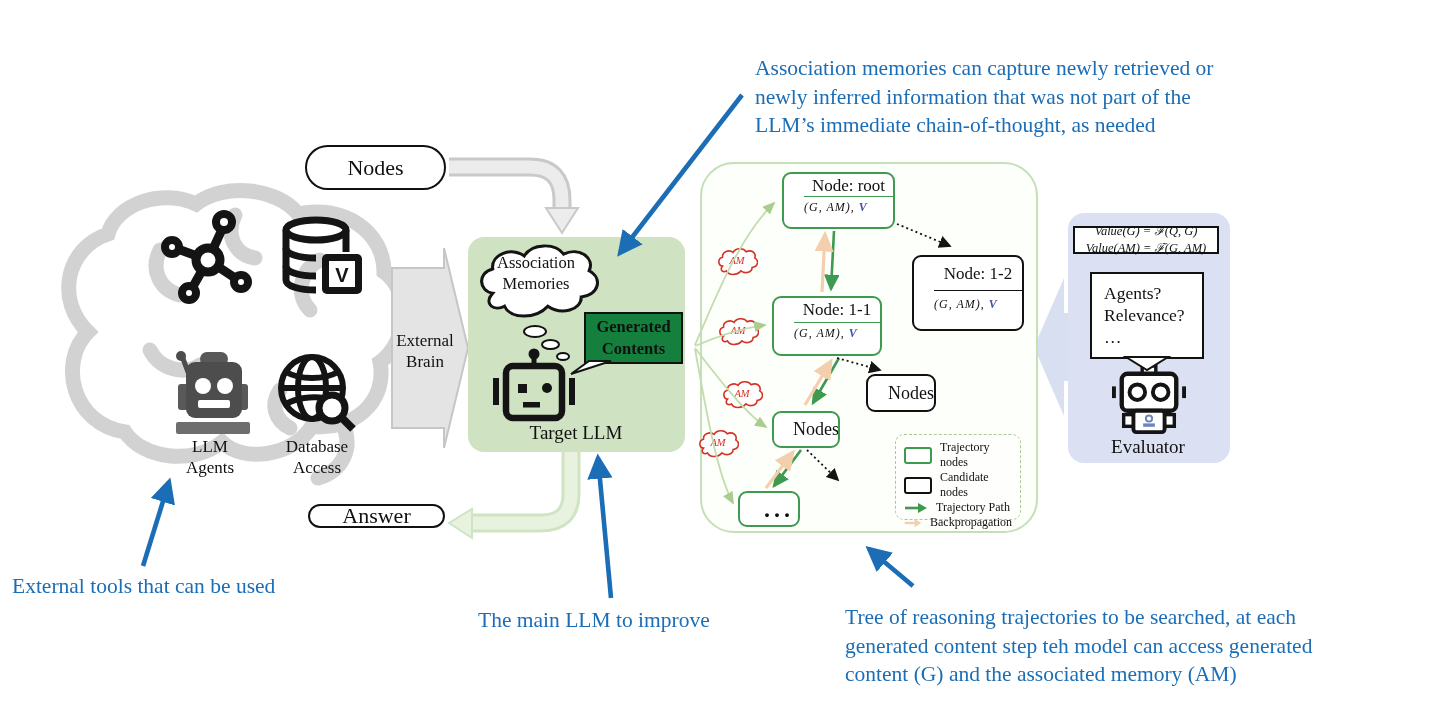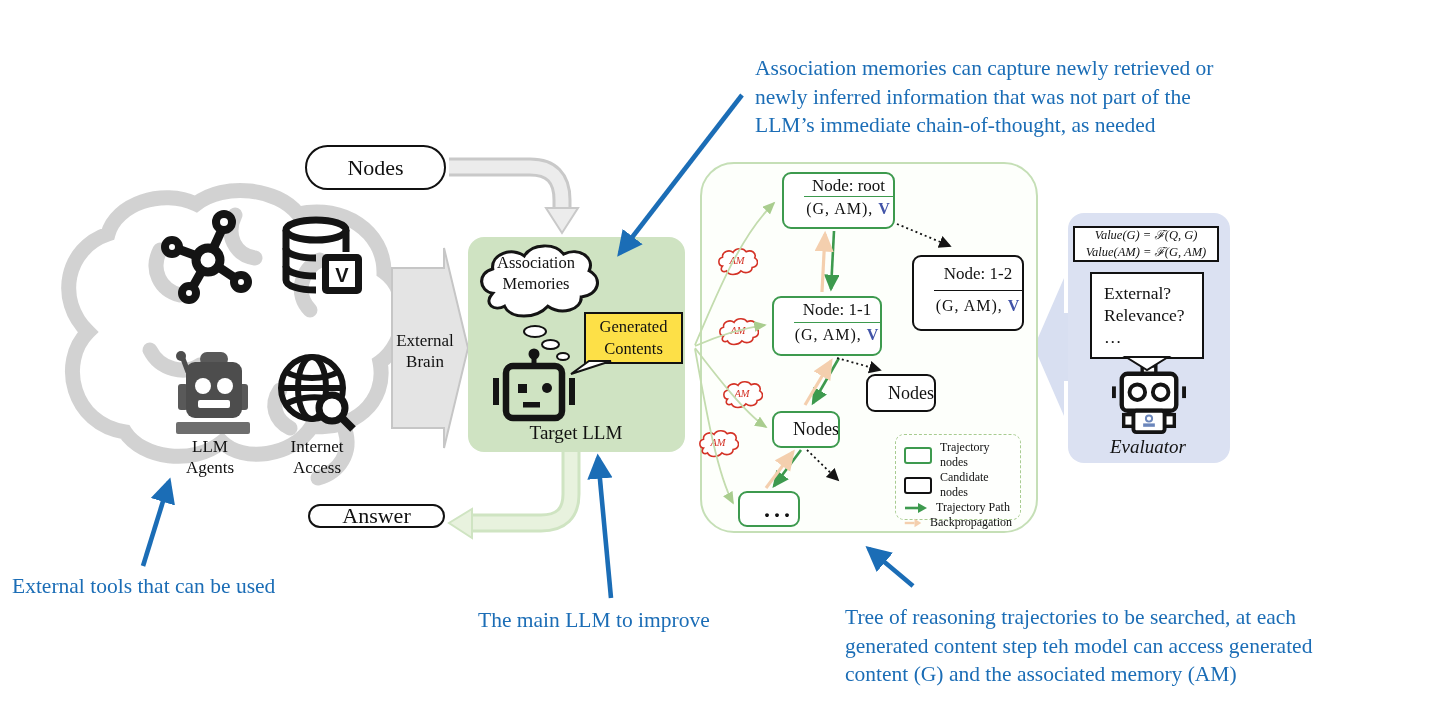--- a/index.html
+++ b/index.html
@@ -12,29 +12,29 @@
   
   .note{font-family:Liberation Serif, serif;font-size:21.5px;line-height:28.5px;
         color:#1b6db6;z-index:6;}
   
   .stadium{border:2.5px solid #111;border-radius:24px;background:#fff;display:flex;
            align-items:center;justify-content:center;font-size:22px;z-index:2;}
   
   .llmbox{background:#cfe3c2;border-radius:16px;z-index:1;}
   .cloudtxt{font-size:16.5px;line-height:21px;text-align:center;z-index:3;}
   .thoughtdot{background:#fff;border:2px solid #111;border-radius:50%;z-index:3;}
-  .speech{border:2.5px solid #111;background:#fde047;text-align:center;font-size:16.5px;
-          line-height:22px;display:flex;align-items:center;justify-content:center;z-index:3;}
+  .speech{border:2.5px solid #111;background:#15803d;text-align:center;font-size:16.5px;
+          line-height:22px;display:flex;align-items:center;justify-content:center;z-index:3;font-weight:bold;}
   .caption{font-size:19px;text-align:center;z-index:3;}
   
   .treebox{background:#fdfffb;border:2px solid #c5dfb6;border-radius:34px;z-index:1;}
   .node{background:#fff;border-radius:9px;z-index:3;overflow:hidden;padding-left:20px;}
   .node.green{border:2px solid #3d9a4e;} .node.black{border:2px solid #111;}
   .node .t{font-size:17px;text-align:center;padding-top:2px;}
-  .node .v{font-size:16px;text-align:center;letter-spacing:1px;padding-top:3px;}
+  .node .v{font-size:12px;font-style:italic;letter-spacing:1px;padding-top:3px;}
   .node.green .v{border-top:1.5px solid #3d9a4e;} .node.black .v{border-top:1.5px solid #111;}
   .vblue{color:#4254a8;font-weight:bold;}
   .single{display:flex;align-items:center;justify-content:center;font-size:18px;}
   .dots{font-weight:bold;font-size:24px;letter-spacing:4px;}
   .amtxt{position:absolute;width:100%;text-align:center;font-style:italic;font-size:10.5px;
          color:#d43327;z-index:4;}
   .legend{border:1.8px dashed #a8cc90;border-radius:9px;z-index:3;background:rgba(255,255,255,.6);
           display:flex;flex-direction:column;justify-content:space-around;padding:5px 8px;}
   .lrow{display:flex;align-items:center;gap:8px;font-size:12px;}
   .sw{width:24px;height:13px;border-radius:3px;background:#fff;flex:0 0 auto;}
@@ -129,21 +129,21 @@
     <g stroke="#141414" stroke-width="6" fill="none">
       <circle cx="38" cy="38" r="31"></circle>
       <ellipse cx="38" cy="38" rx="14" ry="31"></ellipse>
       <line x1="8" y1="38" x2="68" y2="38"></line>
       <path d="M 12,22 C 26,30 50,30 64,22"></path>
       <path d="M 12,54 C 22,48 38,46 50,48"></path>
       <circle cx="58" cy="58" r="13" fill="#fff" stroke-width="7"></circle>
       <line x1="67" y1="67" x2="79" y2="79" stroke-width="8"></line>
     </g>
   </svg>
-  <div class="abs toollabel pre" style="left:262px;top:436px;width:110px;">Internet
+  <div class="abs toollabel pre" style="left:262px;top:436px;width:110px;">Database
 Access</div>
 
   <div class="abs toollabel pre" style="left:384px;top:330px;width:82px;z-index:2;">External
 Brain</div>
 
   <div class="abs stadium" style="left:305px;top:145px;width:141px;height:45px;">
     <span>Nodes</span>
   </div>
   <div class="abs stadium" style="left:308px;top:504px;width:137px;height:24px;">
     <span>Answer</span>
@@ -243,43 +243,43 @@
     <div class="lrow">
       <svg width="24" height="12" viewBox="0 0 24 12">
         <line x1="1" y1="6" x2="14" y2="6" stroke="#f4cfae" stroke-width="3.2"></line>
         <polygon points="14,0.5 23,6 14,11.5" fill="#f4cfae"></polygon>
       </svg>
       <span>Backpropagation</span>
     </div>
   </div>
 
   <div class="abs evalbox" style="left:1068px;top:213px;width:162px;height:250px;"></div>
-  <div class="abs formula" style="left:1073px;top:226px;width:146px;height:36px;">
+  <div class="abs formula" style="left:1073px;top:226px;width:146px;height:28px;">
     <div>Value(G) = ℱ(Q, G)</div>
     <div>Value(AM) = ℱ(G, AM)</div>
   </div>
   <div class="abs quality" style="left:1090px;top:272px;width:114px;height:87px;">
-    <div>External?</div>
+    <div>Agents?</div>
     <div>Relevance?</div>
     <div>…</div>
   </div>
   <svg class="abs" style="left:1108px;top:364px;z-index:3;" width="82" height="74" viewBox="0 0 84 76">
     <rect x="35" y="2" width="14" height="8" fill="#fff" stroke="#141414" stroke-width="3.5"></rect>
     <rect x="14" y="10" width="56" height="38" rx="6" fill="#fff" stroke="#141414" stroke-width="4.5"></rect>
     <circle cx="30" cy="29" r="8" fill="#fff" stroke="#141414" stroke-width="4"></circle>
     <circle cx="54" cy="29" r="8" fill="#fff" stroke="#141414" stroke-width="4"></circle>
     <line x1="6" y1="23" x2="6" y2="35" stroke="#141414" stroke-width="4"></line>
     <line x1="78" y1="23" x2="78" y2="35" stroke="#141414" stroke-width="4"></line>
     <rect x="16" y="52" width="12" height="12" fill="#fff" stroke="#141414" stroke-width="3.5"></rect>
     <rect x="56" y="52" width="12" height="12" fill="#fff" stroke="#141414" stroke-width="3.5"></rect>
     <rect x="26" y="48" width="32" height="22" rx="3" fill="#fff" stroke="#141414" stroke-width="4"></rect>
     <circle cx="42" cy="56" r="3.2" fill="none" stroke="#6b86bb" stroke-width="2"></circle>
     <rect x="36" y="61" width="12" height="3.5" fill="#6b86bb"></rect>
   </svg>
-  <div class="abs caption" style="left:1088px;top:436px;width:120px;font-style:italic;">Evaluator</div>
+  <div class="abs caption" style="left:1088px;top:436px;width:120px;">Evaluator</div>
 
   <div class="abs note pre" style="left:755px;top:54px;width:620px;">Association memories can capture newly retrieved or
 newly inferred information that was not part of the
 LLM’s immediate chain-of-thought, as needed</div>
   <div class="abs note" style="left:12px;top:572px;width:420px;">External tools that can be used</div>
   <div class="abs note" style="left:478px;top:606px;width:300px;">The main LLM to improve</div>
   <div class="abs note pre" style="left:845px;top:603px;width:610px;">Tree of reasoning trajectories to be searched, at each
 generated content step teh model can access generated
 content (G) and the associated memory (AM)</div>
 

